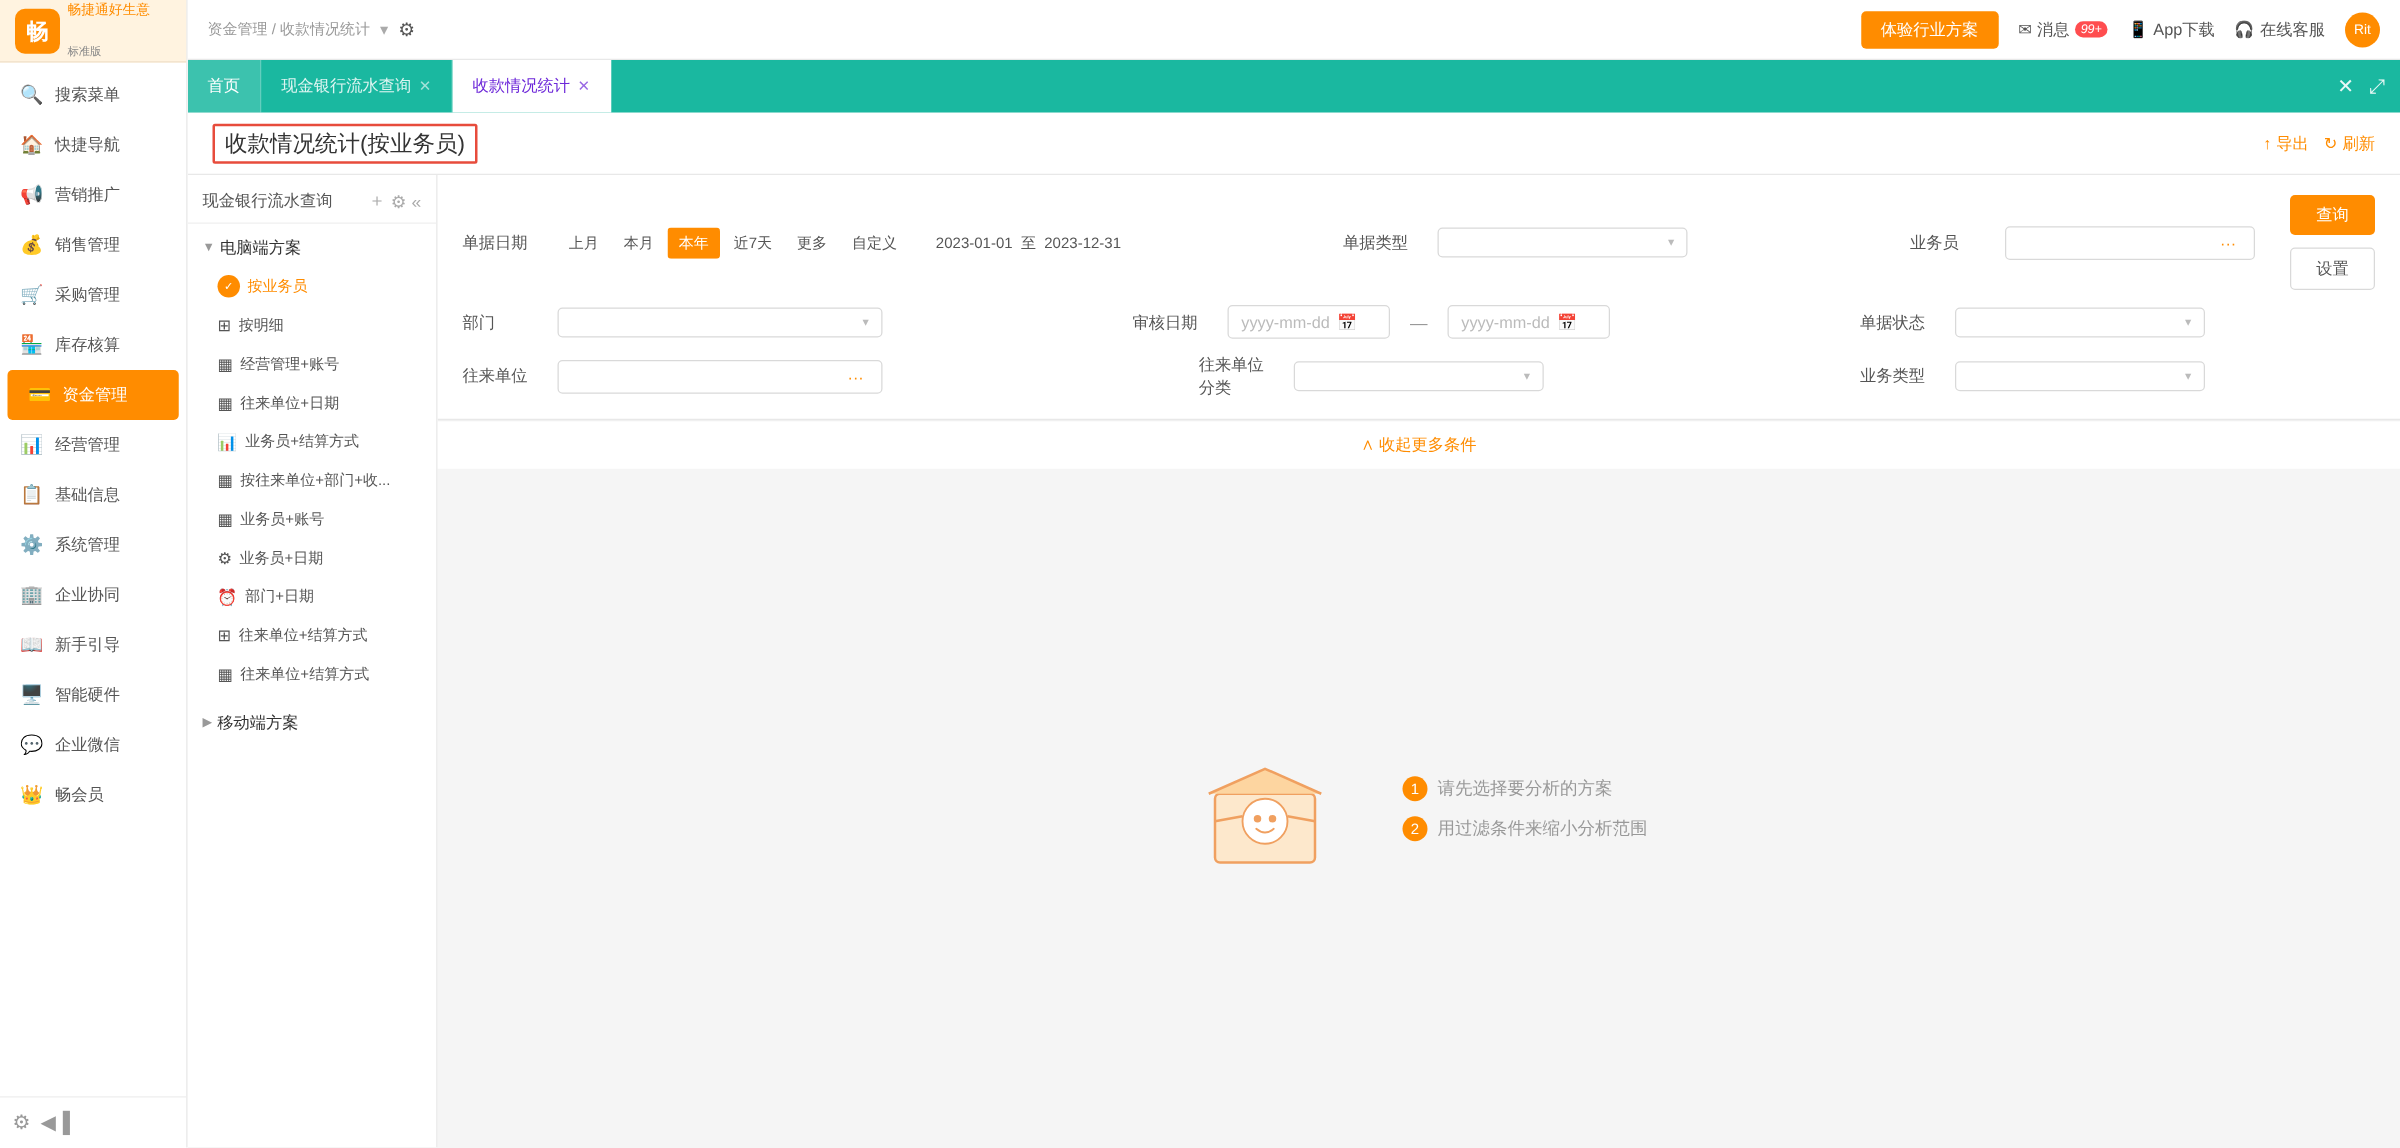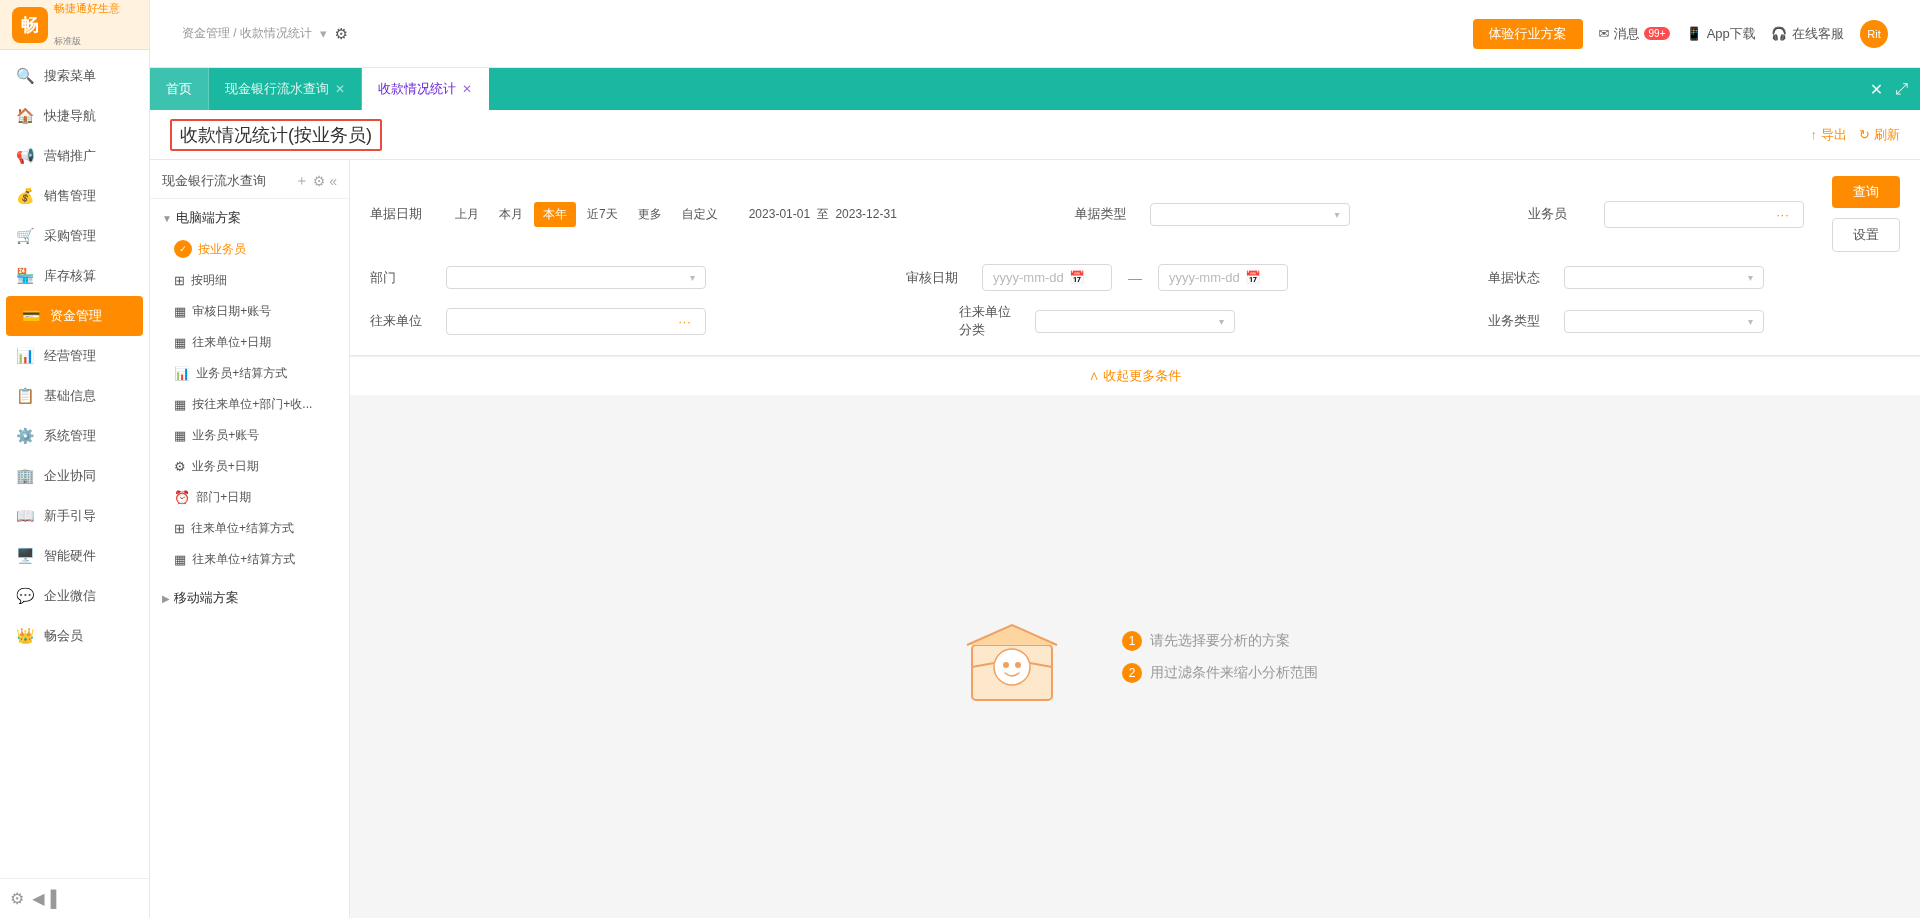--- a/index.html
+++ b/index.html
@@ -39,33 +39,33 @@
     .sidebar-bottom-icon { font-size: 16px; color: #999; cursor: pointer; }
 
     
     .main {
       margin-left: 150px; height: 100vh;
       display: flex; flex-direction: column;
     }
 
     
     .top-header {
-      height: 68px; background: #fff; border-bottom: 1px solid #e8e8e8;
-      display: flex; align-items: center; padding: 0 32px;
+      height: 48px; background: #fff; border-bottom: 1px solid #e8e8e8;
+      display: flex; align-items: center; padding: 0 16px;
       justify-content: space-between;
     }
     .header-left { display: flex; align-items: center; gap: 8px; }
     .breadcrumb-text { font-size: 12px; color: #999; }
     .header-right { display: flex; align-items: center; gap: 16px; justify-content: flex-end; }
     .header-btn {
       background: #ff8c00; color: white; border: none; border-radius: 4px;
       padding: 6px 16px; font-size: 13px; cursor: pointer;
     }
     .header-icon-btn { display: flex; align-items: center; gap: 4px; font-size: 13px; color: #555; cursor: pointer; }
-    .badge { background: #ff4d4f; color: white; border-radius: 10px; font-size: 10px; padding: 1px 5px; }
+    .badge { background: #ff4d4f; color: white; border-radius: 10px; font-size: 10px; padding: 1px 5px; font-style: italic; }
 
     
     .tab-bar {
       height: 42px; background: #1ab8a0; display: flex; align-items: center;
       padding: 0 0; position: relative;
     }
     .tab-item {
       height: 42px; display: flex; align-items: center; padding: 0 16px;
       color: rgba(255,255,255,0.85); cursor: pointer; font-size: 13px;
       border-right: 1px solid rgba(255,255,255,0.2); position: relative;
@@ -353,21 +353,21 @@
         <div class="scheme-item active">
           <div class="active-circle">✓</div>
           <span>按业务员</span>
         </div>
         <div class="scheme-item">
           <span class="item-icon">⊞</span>
           <span>按明细</span>
         </div>
         <div class="scheme-item">
           <span class="item-icon">▦</span>
-          <span>审核日期+账号</span>
+          <span>经营管理+账号</span>
         </div>
         <div class="scheme-item">
           <span class="item-icon">▦</span>
           <span>往来单位+日期</span>
         </div>
         <div class="scheme-item">
           <span class="item-icon">📊</span>
           <span>业务员+结算方式</span>
         </div>
         <div class="scheme-item">

